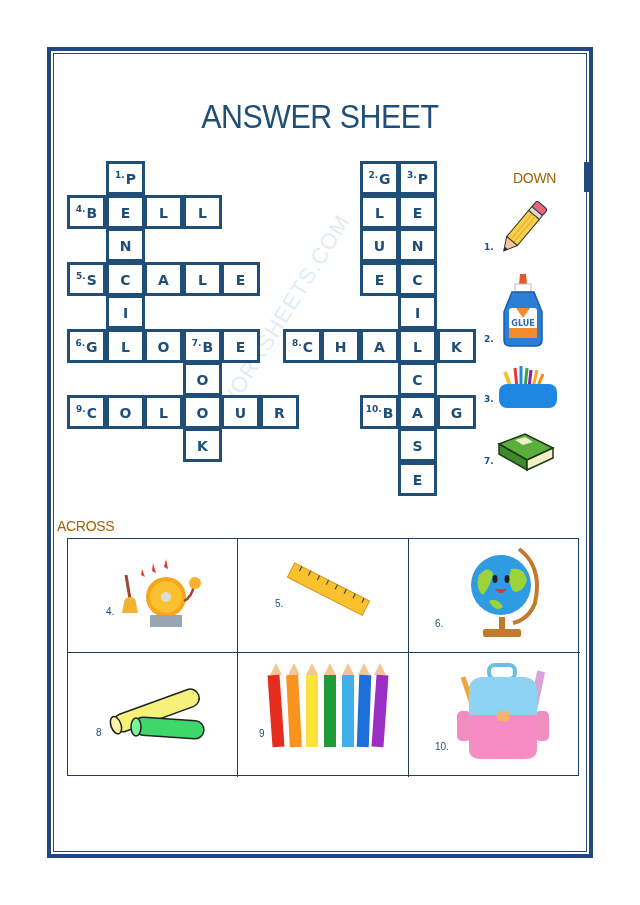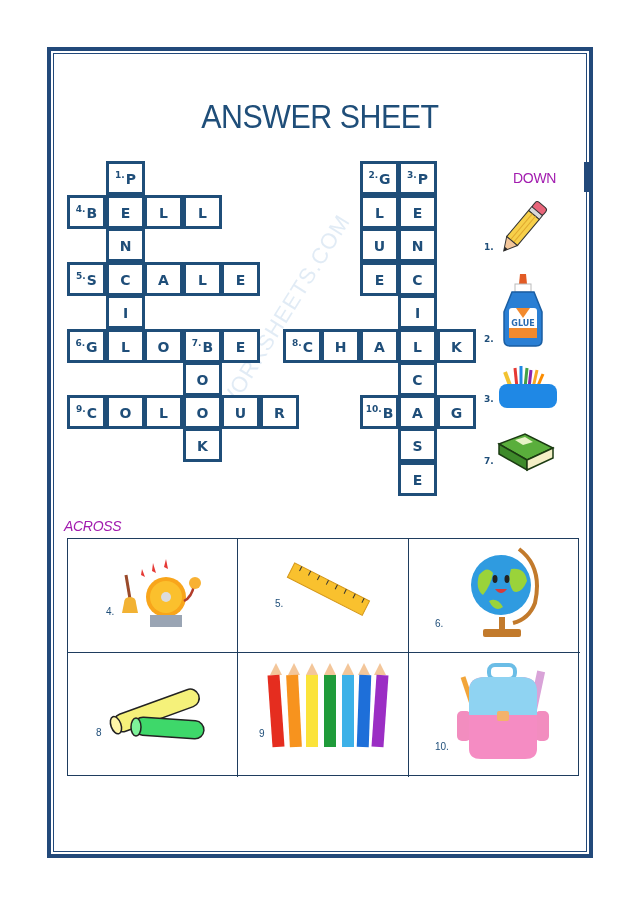--- a/index.html
+++ b/index.html
@@ -31,21 +31,21 @@
       font-family: "DejaVu Sans", sans-serif; font-weight: bold; font-size: 14px;
       color: #1f4e79; display: flex; align-items: center; justify-content: center;
       padding-top: 1px;
     }
     .cell .num {
       font-size: 9px; vertical-align: top; position: relative; top: -4px; margin-right: 1px;
     }
 
     .section-label {
       position: absolute; font-family: "Liberation Sans", sans-serif; font-size: 14px;
-      color: #a21caf; letter-spacing: -0.3px;
+      color: #a16207; letter-spacing: -0.3px;
     }
 
     .down-num {
       position: absolute; font-size: 9px; font-weight: bold; color: #1f4e79;
       font-family: "DejaVu Sans", sans-serif;
     }
 
     .across-table {
       position: absolute; left: 67px; top: 538px; width: 512px; height: 238px;
       border: 1.5px solid #1f3d5e;
@@ -263,21 +263,21 @@
 </svg>
 
 <span class="down-num" style="left:484px; top:456px;">7.</span>
 <svg class="pic" style="left:495px; top:430px;" width="62" height="42" viewBox="0 0 62 42">
   <polygon points="4,14 30,4 58,18 32,30" fill="#5aae3c" stroke="#1b3b12" stroke-width="1.5"></polygon>
   <polygon points="4,14 32,30 32,40 4,24" fill="#3e8a2a" stroke="#1b3b12" stroke-width="1.5"></polygon>
   <polygon points="32,30 58,18 58,28 32,40" fill="#f4efc6" stroke="#1b3b12" stroke-width="1.5"></polygon>
   <polygon points="20,10 30,7 38,12 28,15" fill="#e8f3c7"></polygon>
 </svg>
 
-<div class="section-label" style="left:64px; top:518px;font-style:italic;">ACROSS</div>
+<div class="section-label" style="left:57px; top:518px;">ACROSS</div>
 
 <div class="across-table">
 
   <div class="across-cell">
     <span class="across-num" style="left:38px; top:67px;">4.</span>
     <svg class="pic" style="left:52px; top:18px;" width="86" height="72" viewBox="0 0 86 72">
       <path d="M33 6 L36 16 L32 14 Z" fill="#e53935"></path>
       <path d="M46 2 L48 12 L44 10 Z" fill="#e53935"></path>
       <path d="M22 12 L25 20 L21 18 Z" fill="#e53935"></path>
       <line x1="6" y1="18" x2="10" y2="42" stroke="#9a4a2a" stroke-width="3"></line>

